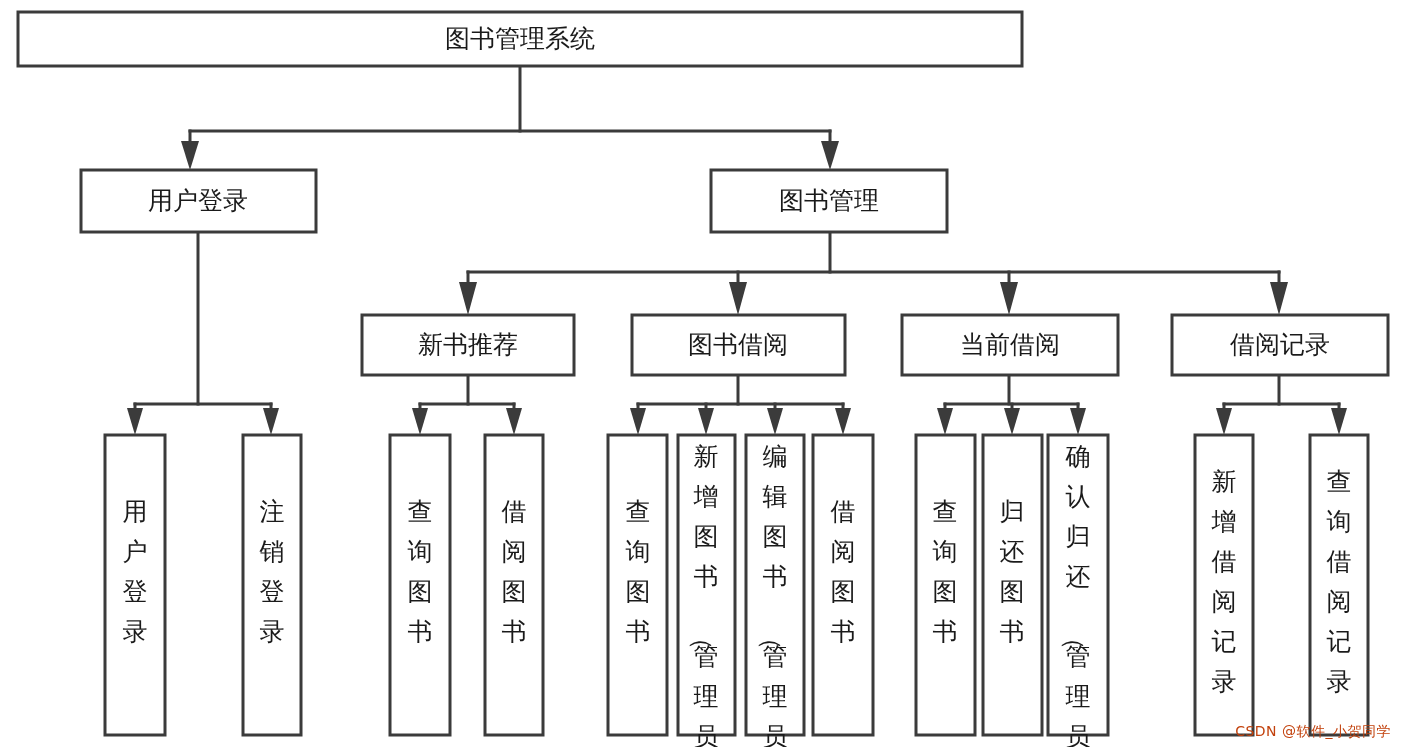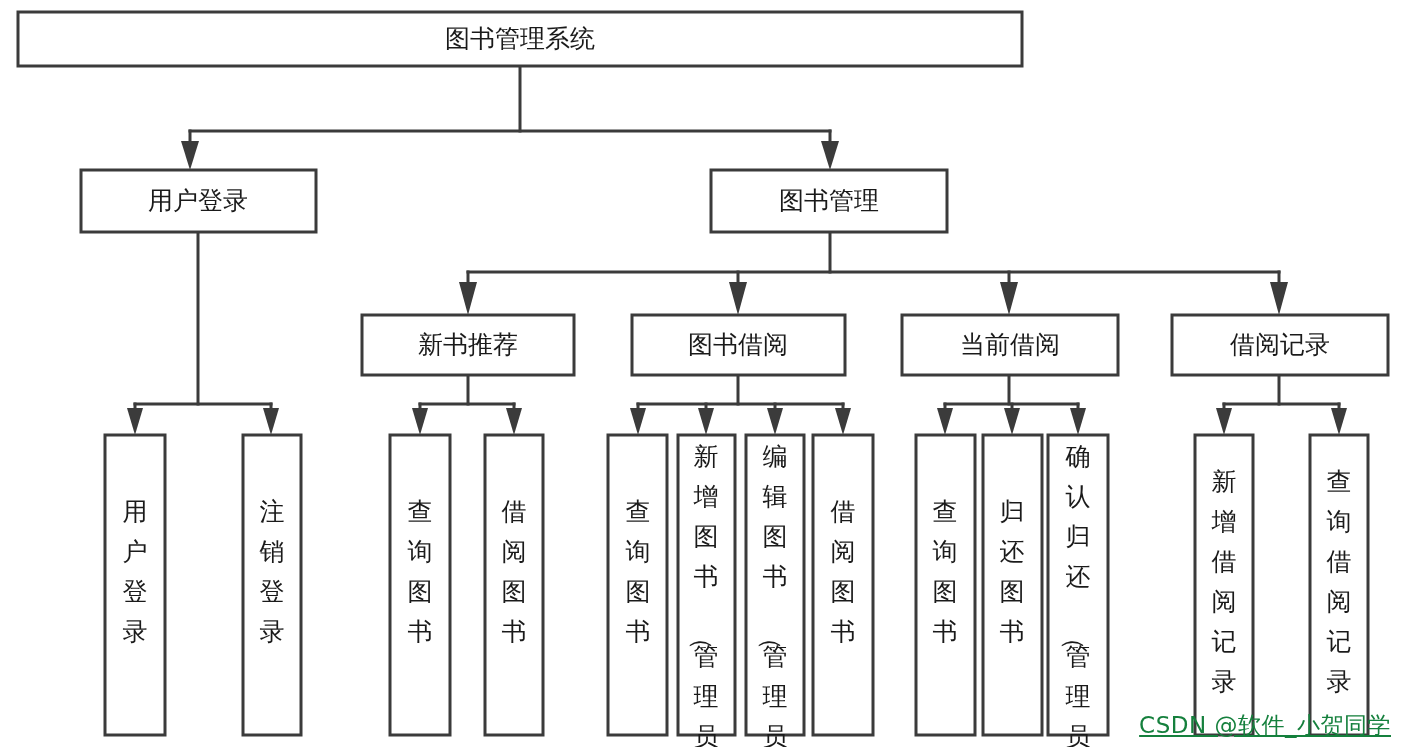--- a/index.html
+++ b/index.html
@@ -53,27 +53,26 @@
   .node-label-v {
     fill: #1a1a1a;
     font-family: "DejaVu Sans", "Liberation Sans", sans-serif;
     font-size: 25px;
     text-anchor: middle;
   }
   .watermark {
     position: absolute;
     right: 14px;
     bottom: 6px;
-    color: #15803d;
-    font-size: 23px;
+    color: #c2410c;
+    font-size: 14px;
     font-family: "DejaVu Sans", "Liberation Sans", sans-serif;
     letter-spacing: 0.5px;
     white-space: nowrap;
     pointer-events: none;
-    text-decoration: underline;
   }
 </style>
 </head>
 <body>
 
 <div id="diagram-root">
 
   <svg class="diagram" viewBox="0 0 1405 747" xmlns="http://www.w3.org/2000/svg">
 
     <g>

